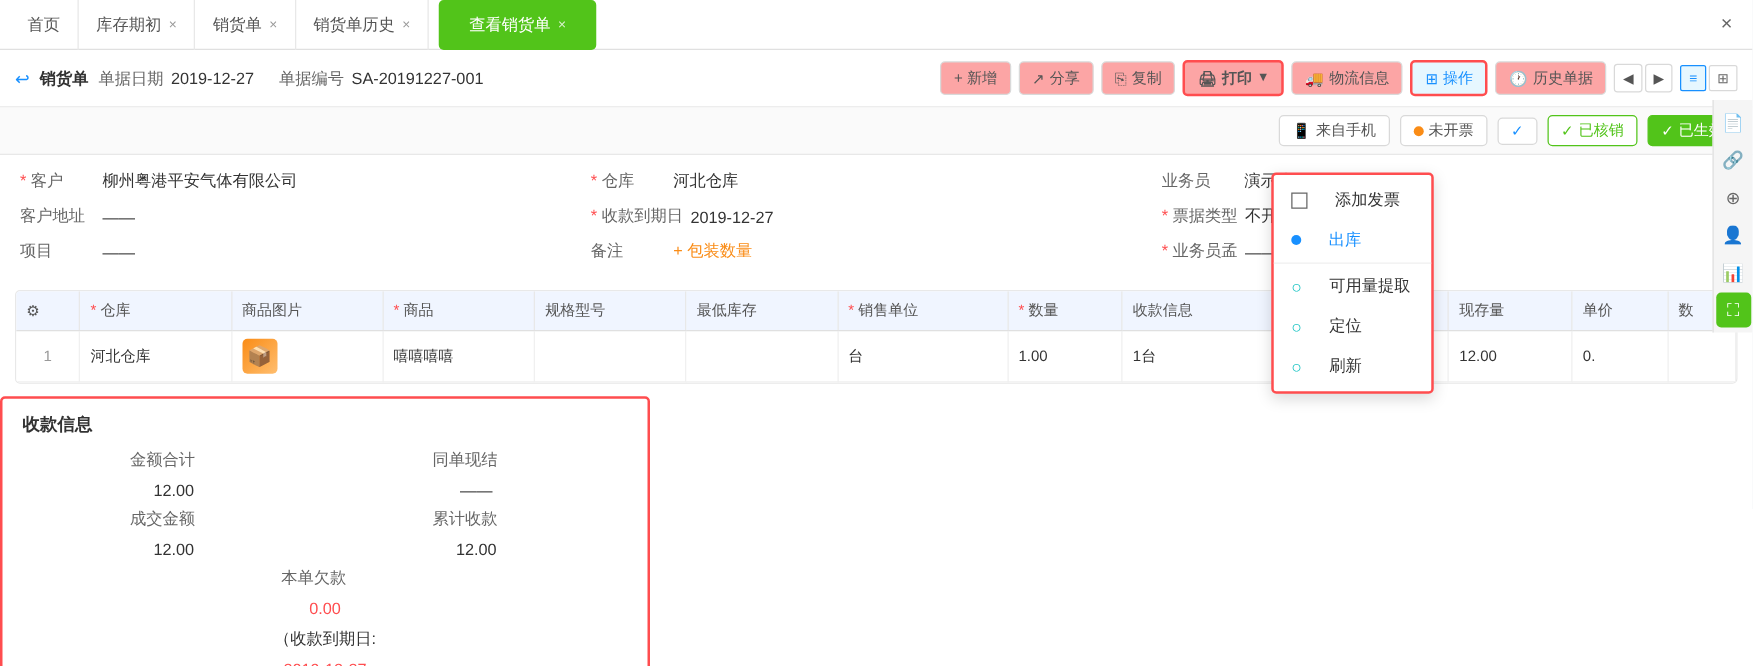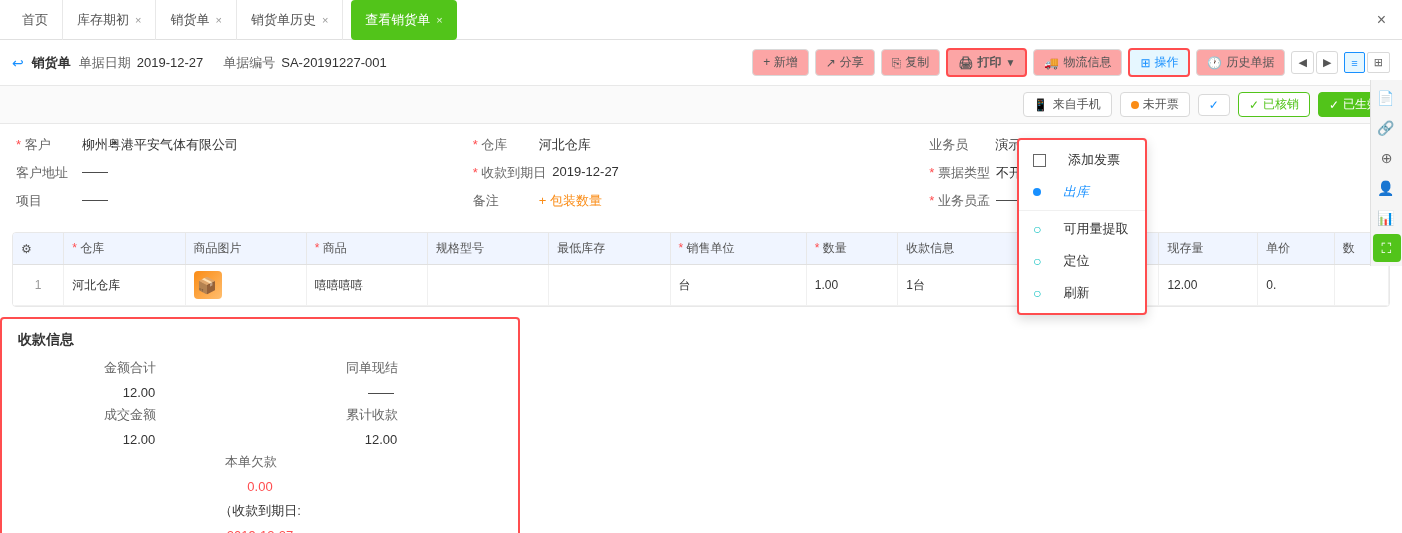--- a/index.html
+++ b/index.html
@@ -13,21 +13,21 @@
     }
     .tab-item {
       display: flex; align-items: center; gap: 6px;
       padding: 0 14px; height: 40px; cursor: pointer;
       font-size: 13px; color: #555; border-right: 1px solid #e8e8e8;
       white-space: nowrap;
     }
     .tab-item .close-x { font-size: 11px; color: #999; cursor: pointer; }
     .tab-active-green {
       background: #52c41a !important; color: #fff !important;
-      border-radius: 4px; margin: 0 8px; padding: 0 14px;
+      border-radius: 4px; margin: 0 8px; padding: 0 24px;
       border: none;
     }
     .tab-active-green .close-x { color: rgba(255,255,255,0.8); }
     .close-btn-right {
       margin-left: auto; font-size: 16px; cursor: pointer; color: #666; padding: 0 8px;
     }
 
     
     .main-container {
       background: #fff; margin: 0; padding: 0;
@@ -83,21 +83,21 @@
     .dot-orange { background: #fa8c16; }
 
     
     .form-area {
       padding: 12px 16px; background: #fff;
     }
     .form-row {
       display: flex; align-items: center; gap: 0; margin-bottom: 10px;
     }
     .form-field {
-      display: flex; align-items: flex-start; gap: 6px; flex: 1;
+      display: flex; align-items: center; gap: 6px; flex: 1;
     }
     .field-label { color: #666; white-space: nowrap; min-width: 60px; }
     .field-label.required::before { content: '* '; color: #ff4d4f; }
     .field-value { color: #333; }
 
     
     .table-container {
       overflow-x: auto; margin: 0 12px;
       border: 1px solid #e8e8e8; border-radius: 4px;
     }
@@ -391,21 +391,21 @@
           <span class="info-value">）</span>
         </div>
       </div>
     </div>
 
     <div class="dropdown-menu dropdown-highlight" style="top: 98px; right: 255px;">
       <div class="menu-item">
         <span style="border:1px solid #666; width:13px; height:13px; display:inline-block;"></span>
         <span>添加发票</span>
       </div>
-      <div class="menu-item" style="color:#1890ff;font-style:italic;">
+      <div class="menu-item" style="color:#1890ff;">
         <span class="menu-dot dot-blue"></span>
         <span>出库</span>
       </div>
       <div class="menu-divider"></div>
       <div class="menu-item">
         <span style="color:#13c2c2; font-size:14px;">○</span>
         <span>可用量提取</span>
       </div>
       <div class="menu-item">
         <span style="color:#13c2c2; font-size:14px;">○</span>

